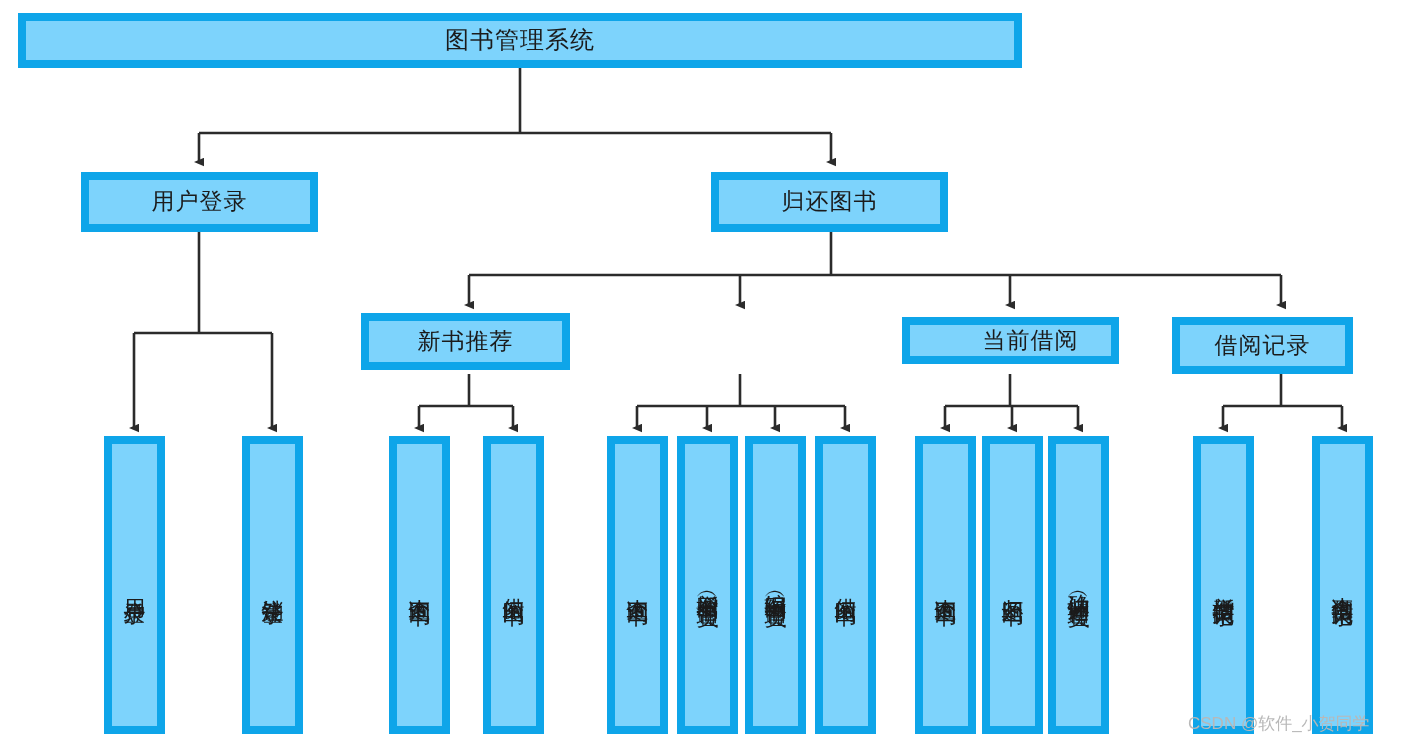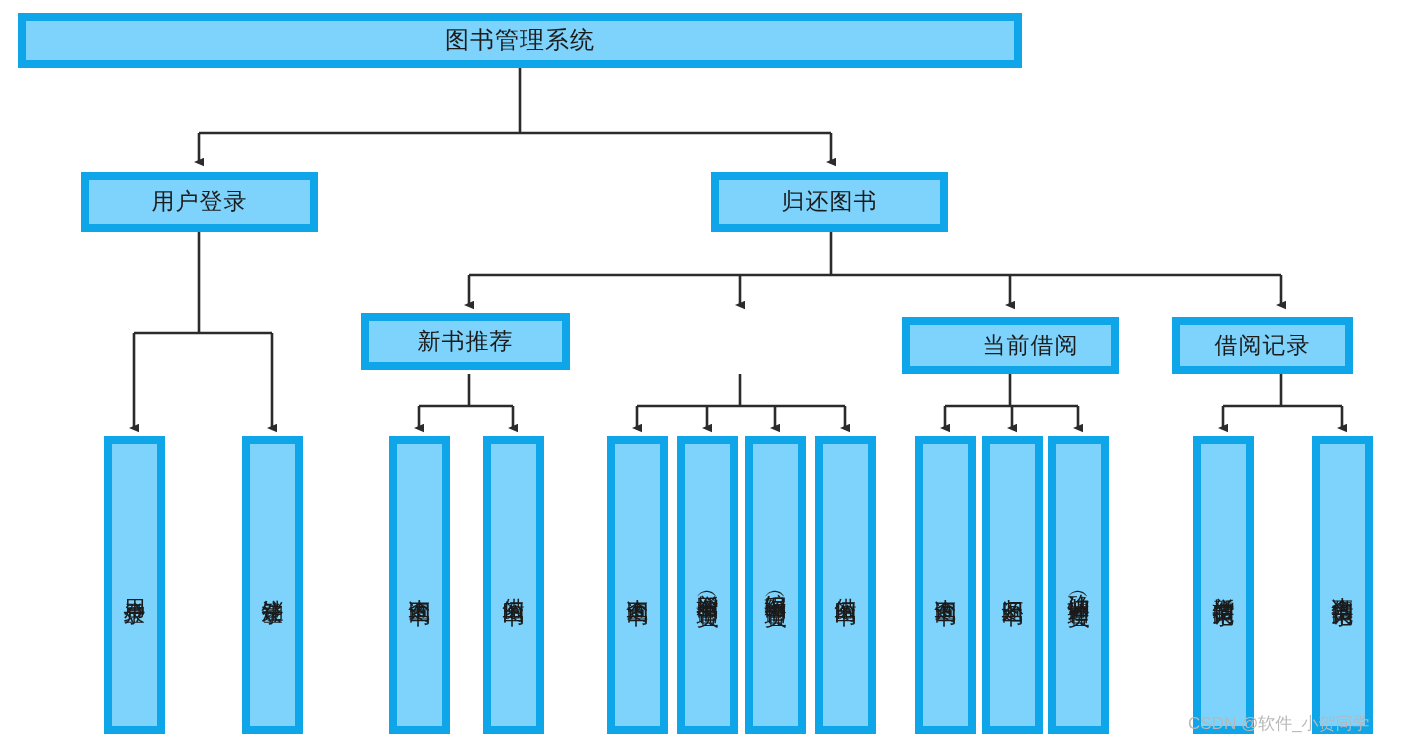--- a/index.html
+++ b/index.html
@@ -101,21 +101,21 @@
       <path d="M1342,406 L1342,428" marker-end="url(#arrow)"></path>
     </g>
   </svg>
 
   <div class="node h root" style="left:18px;top:13px;width:1004px;height:55px;">图书管理系统</div>
 
   <div class="node h" style="left:81px;top:172px;width:237px;height:60px;">用户登录</div>
   <div class="node h" style="left:711px;top:172px;width:237px;height:60px;">归还图书</div>
 
   <div class="node h" style="left:361px;top:313px;width:209px;height:57px;">新书推荐</div>
-  <div class="node h" style="left:902px;top:317px;width:217px;height:57px;padding-left:40px;">当前借阅</div>
+  <div class="node h" style="left:902px;top:317px;width:217px;height:47px;padding-left:40px;">当前借阅</div>
   <div class="node h" style="left:1172px;top:317px;width:181px;height:57px;">借阅记录</div>
 
   <div class="node v" style="left:104px;top:436px;width:61px;height:298px;">用户登录</div>
   <div class="node v" style="left:242px;top:436px;width:61px;height:298px;">注销登录</div>
 
   <div class="node v" style="left:389px;top:436px;width:61px;height:298px;">查询图书</div>
   <div class="node v" style="left:483px;top:436px;width:61px;height:298px;">借阅图书</div>
 
   <div class="node v" style="left:607px;top:436px;width:61px;height:298px;">查询图书</div>
   <div class="node v" style="left:677px;top:436px;width:61px;height:298px;">新增图书（管理员）</div>

